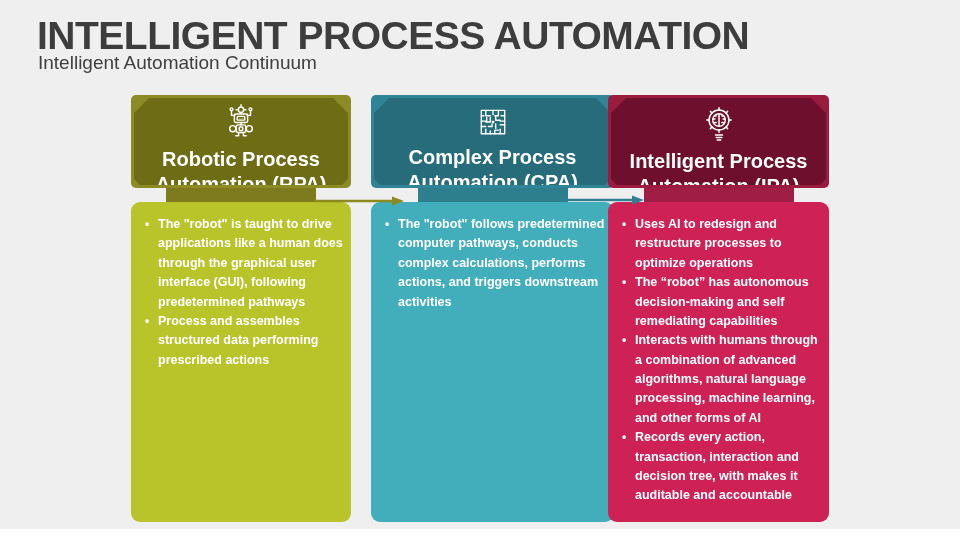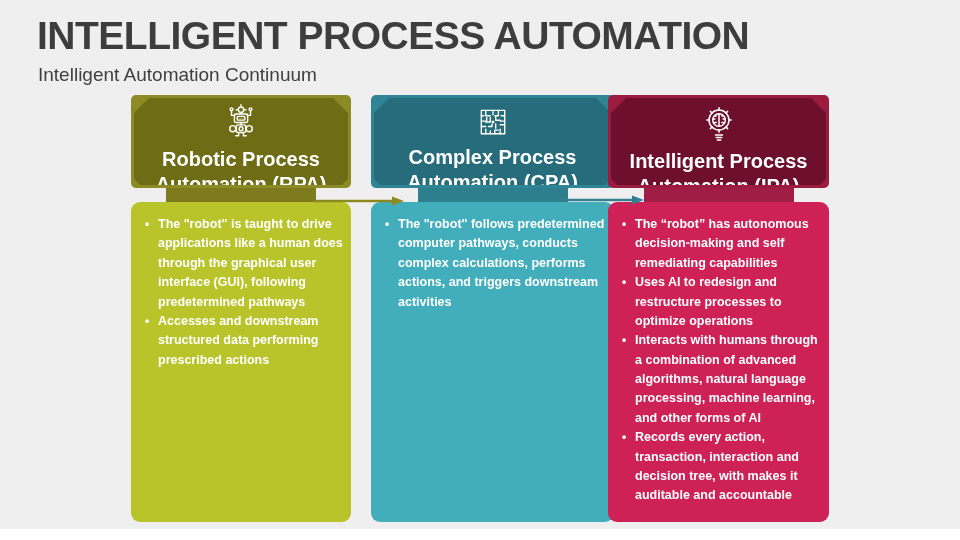--- a/index.html
+++ b/index.html
@@ -6,21 +6,21 @@
   body { font-family:"Liberation Sans", sans-serif; }
   .slide {
     position:relative; width:960px; height:540px;
     background:#f0efef; overflow:hidden;
   }
   .slide-title {
     position:absolute; left:37px; top:14px; margin:0;
     font-size:39px; font-weight:700; color:#3d3d3d; letter-spacing:-0.5px;
   }
   .slide-subtitle {
-    position:absolute; left:38px; top:64px; margin:0;
+    position:absolute; left:38px; top:52px; margin:0;
     font-size:19px; font-weight:400; color:#3f3f3f;
   }
   .col { position:absolute; top:95px; }
   .col-0 { left:131px; width:220px; }
   .col-1 { left:371px; width:243px; }
   .col-2 { left:608px; width:221px;border-radius:13px; }
   .hdr {
     position:relative; height:93px; border-radius:5px;
     background:var(--frame);
   }
@@ -87,21 +87,21 @@
           </svg>
         </span>
         <div class="hdr-title">Robotic Process Automation (RPA)</div>
       </div>
     </div>
     <div class="tab"></div>
     <div class="panel">
       <ul>
 
       <li class="bullet">The "robot" is taught to drive applications like a human does through the graphical user interface (GUI), following predetermined pathways</li>
-          <li class="bullet">Accesses and downstream structured data performing prescribed actions</li>
+          <li class="bullet">Process and assembles structured data performing prescribed actions</li>
         </ul>
     </div>
   </div>
 
   <div class="col col-1" style="--frame: #2f8495; --header: #266c7b; --tab: #2d7f8e; --body: #42aebb;">
     <div class="hdr">
       <div class="hdr-inner">
         <span class="hdr-icon">
           <svg viewBox="0 0 40 40" width="36" height="36">
             <rect x="7" y="7" width="26" height="26"></rect>
@@ -139,22 +139,22 @@
             <path d="M16.5 31 h7 M17.2 33.5 h5.6 M18.3 36 h3.4"></path>
           </svg>
         </span>
         <div class="hdr-title">Intelligent Process Automation (IPA)</div>
       </div>
     </div>
     <div class="tab"></div>
     <div class="panel">
       <ul>
 
-      <li class="bullet">The “robot” has autonomous decision-making and self remediating capabilities</li>
-          <li class="bullet">Uses AI to redesign and restructure processes to optimize operations</li>
+      <li class="bullet">Uses AI to redesign and restructure processes to optimize operations</li>
+          <li class="bullet">The “robot” has autonomous decision-making and self remediating capabilities</li>
           <li class="bullet">Interacts with humans through a combination of advanced algorithms, natural language processing, machine learning, and other forms of AI</li>
           <li class="bullet">Records every action, transaction, interaction and decision tree, with makes it auditable and accountable</li>
         </ul>
     </div>
   </div>
 
   <div class="arrow" style="left: 314px; top: 192px; --name: rpa-to-cpa-arrow; --color: #8c8a1f;">
     <svg viewBox="0 0 90 10" width="90" height="10">
       <line x1="0" y1="5" x2="78" y2="5"></line>
       <polygon points="78,0.6 90,5 78,9.4"></polygon>

